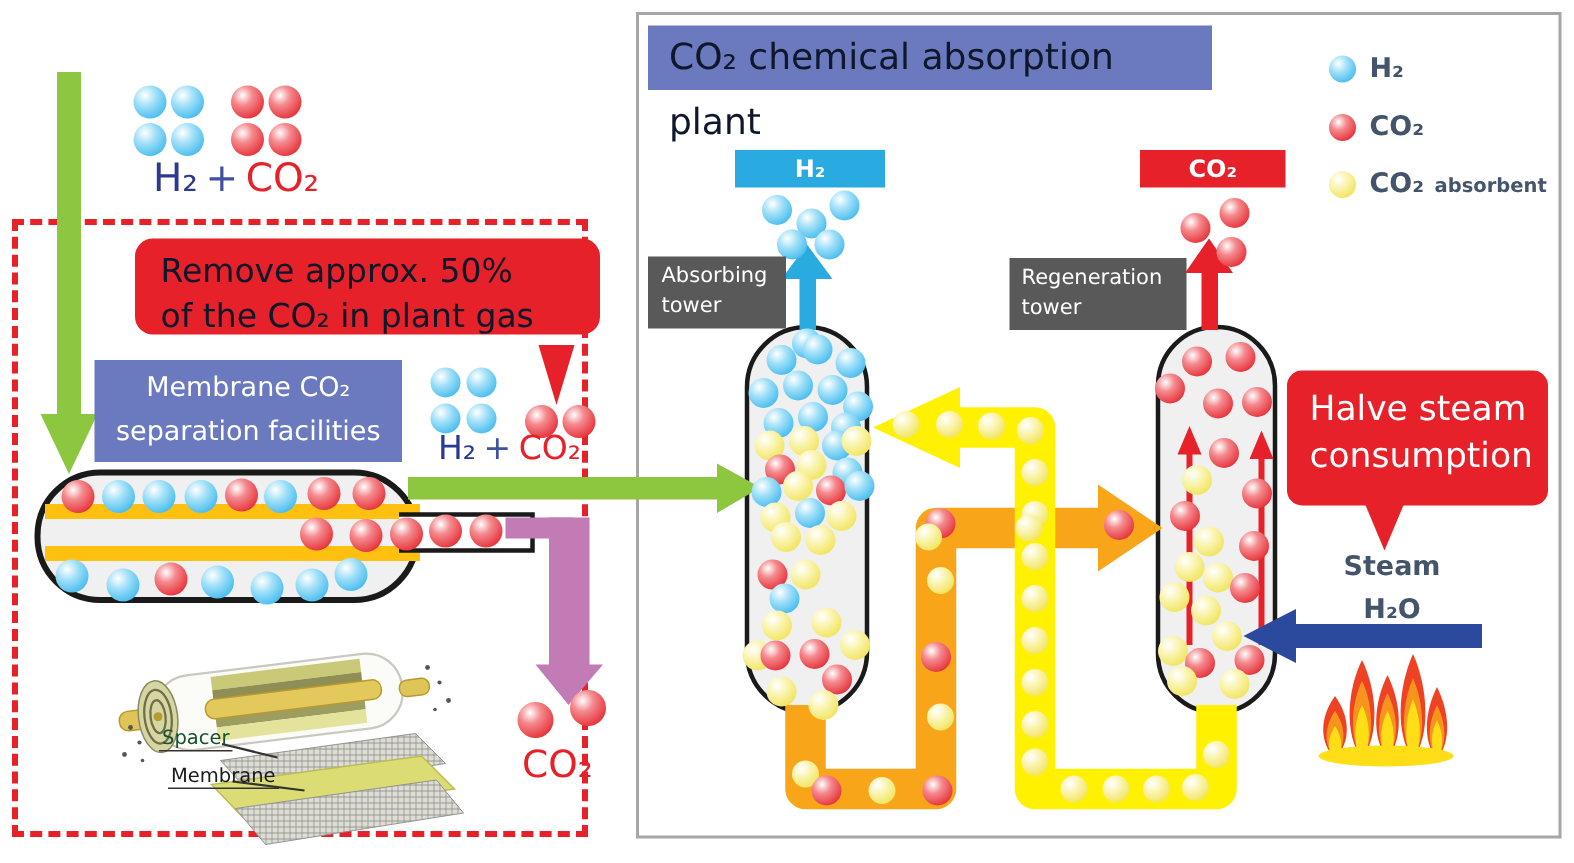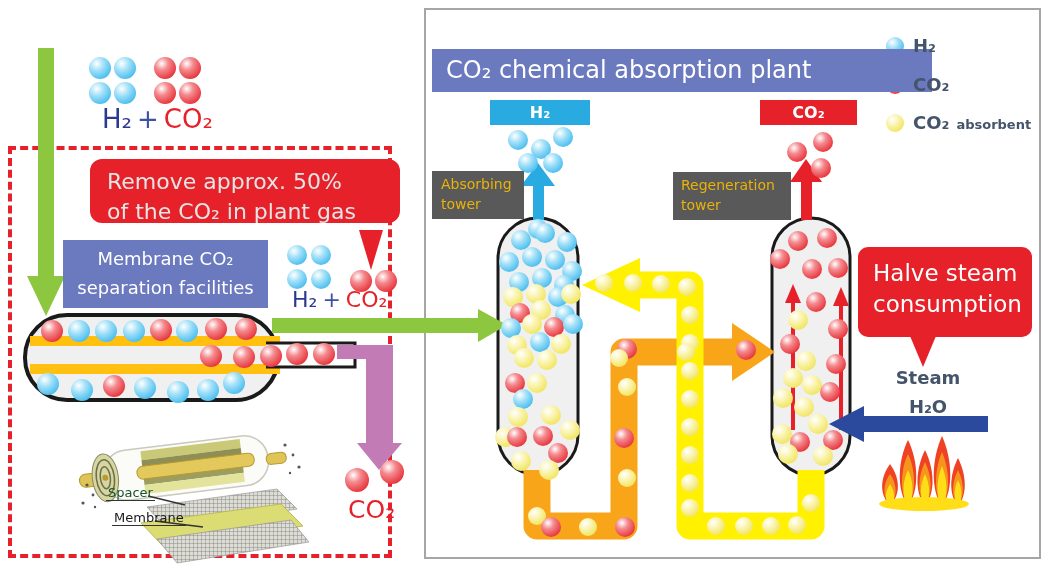--- a/index.html
+++ b/index.html
@@ -10,37 +10,37 @@
   #plant-box{left:424px;top:8px;width:617px;height:551px;border:2px solid #A6A6A6;box-sizing:border-box;z-index:1;}
   #diagram{left:0;top:0;z-index:2;pointer-events:none;}
   .txt{z-index:3;}
   #source-gas{left:28px;top:5px;width:210px;height:43px;background:#595959;color:#fff;
               font-size:25px;line-height:43px;padding-left:13px;box-sizing:border-box;}
   .mix{z-index:3;white-space:nowrap;}
   #mix-top{left:102px;top:104px;font-size:26px;}
   #mix-mid{left:292px;top:287px;font-size:22px;}
   .mix .h2{color:#2B3990;} .mix .plus{color:#3F51A3;margin:0 5px;} .mix .co2{color:#E62129;}
   #callout{left:90px;top:159px;width:310px;height:64px;background:#E62129;border-radius:12px;
-           color:#e5e5e5;font-size:22px;line-height:1.35;padding:8px 0 0 17px;box-sizing:border-box;}
+           color:#0f172a;font-size:22px;line-height:1.35;padding:8px 0 0 17px;box-sizing:border-box;}
   #callout-tail{left:359px;top:230px;width:0;height:0;border-left:12px solid transparent;
                 border-right:12px solid transparent;border-top:40px solid #E62129;}
   #membrane-facilities{left:63px;top:240px;width:205px;height:68px;background:#6B79BE;color:#fff;
                        font-size:18px;text-align:center;line-height:1.6;padding-top:5px;box-sizing:border-box;}
   #co2-out-left{left:348px;top:495px;color:#E62129;font-size:25px;}
   #spacer-label{left:106px;top:485px;font-size:13px;color:#14532d;border-bottom:1.5px solid #333;padding:0 2px;}
   #membrane-label{left:112px;top:510px;font-size:13px;color:#1a1a1a;border-bottom:1.5px solid #333;padding:0 2px;}
-  #plant-title{left:432px;top:17px;width:500px;height:43px;background:#6B79BE;color:#ffffff;
-               font-size:24px;line-height:43px;padding-left:14px;box-sizing:border-box;margin-top:32px;}
+  #plant-title{left:432px;top:17px;width:376px;height:43px;background:#6B79BE;color:#0f172a;
+               font-size:24px;line-height:43px;padding-left:14px;box-sizing:border-box;}
   .legend-label{position:absolute;left:913px;color:#44546A;font-weight:bold;font-size:18px;z-index:3;}
   #legend-h2{top:35px;} #legend-co2{top:74px;} #legend-abs{top:112px;}
   #legend-abs .suffix{font-size:13px;margin-left:7px;margin-top:44px;}
   .outlet{color:#fff;font-weight:bold;font-size:16px;text-align:center;line-height:25px;height:25px;}
   #h2-outlet{left:490px;top:100px;width:100px;background:#29ABE2;}
   #co2-outlet{left:760px;top:100px;width:97px;background:#E62129;}
-  .tower-label{background:#595959;color:#eab308;font-size:14px;line-height:1.45;box-sizing:border-box;}
+  .tower-label{background:#595959;color:#ffffff;font-size:14px;line-height:1.45;box-sizing:border-box;}
   #absorbing-label{left:432px;top:171px;width:92px;padding:3px 4px 4px 9px;}
   #regeneration-label{left:673px;top:172px;width:118px;padding:3px 4px 4px 8px;}
   #halve-box{left:858px;top:247px;width:174px;height:90px;background:#E62129;border-radius:10px;color:#fff;
              font-size:23px;line-height:1.35;padding:11px 0 0 15px;box-sizing:border-box;}
   #halve-tail{left:910px;top:336px;width:0;height:0;border-left:13px solid transparent;
               border-right:13px solid transparent;border-top:31px solid #E62129;}
   #steam-label{left:880px;top:364px;width:96px;text-align:center;color:#44546A;font-weight:bold;
                font-size:18px;line-height:1.6;}
 </style>
 </head>

